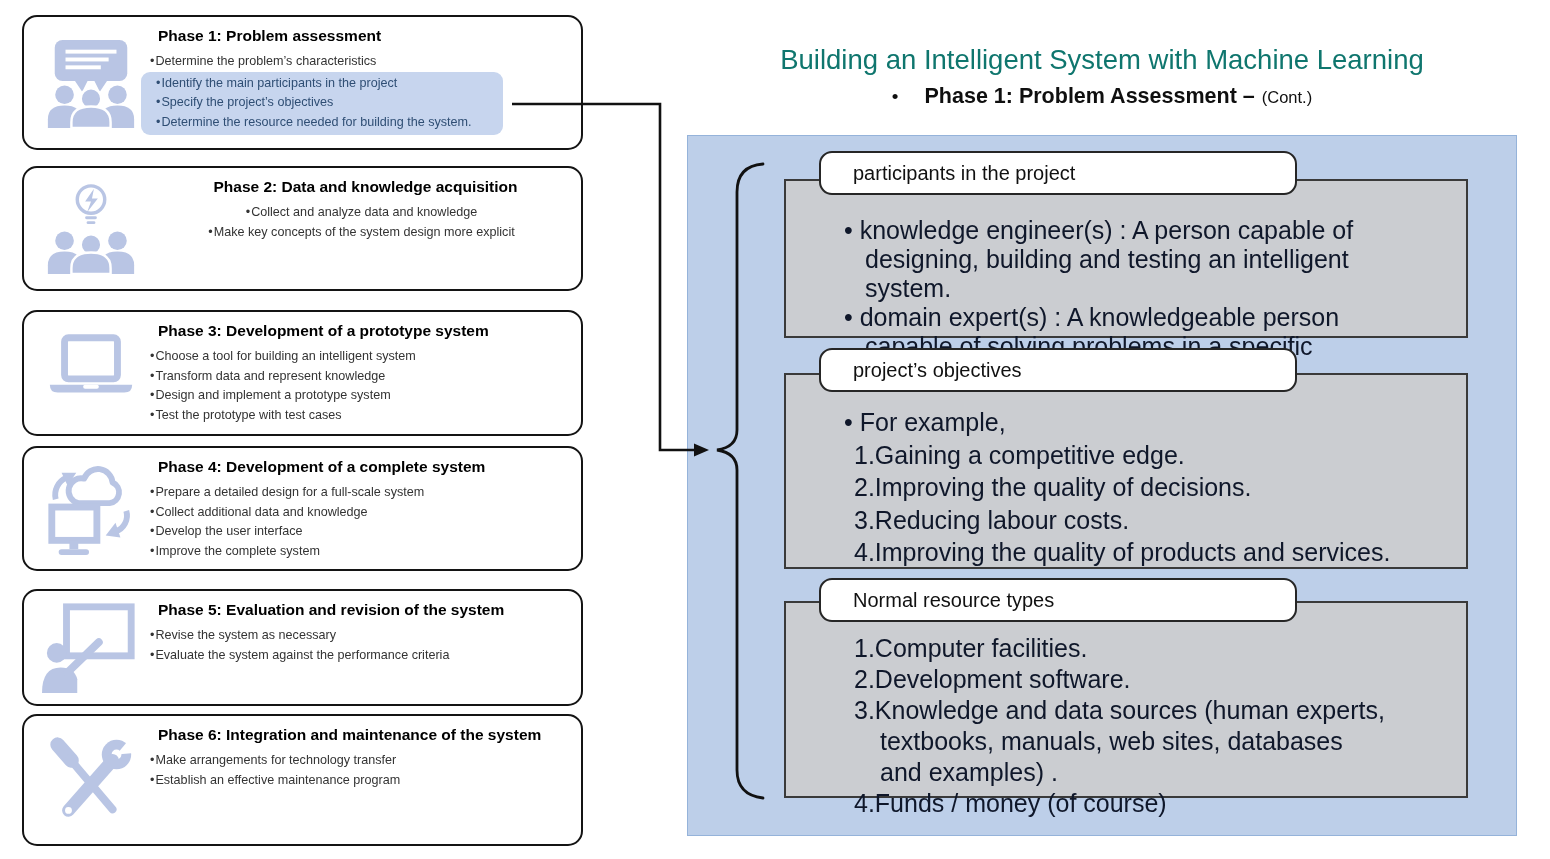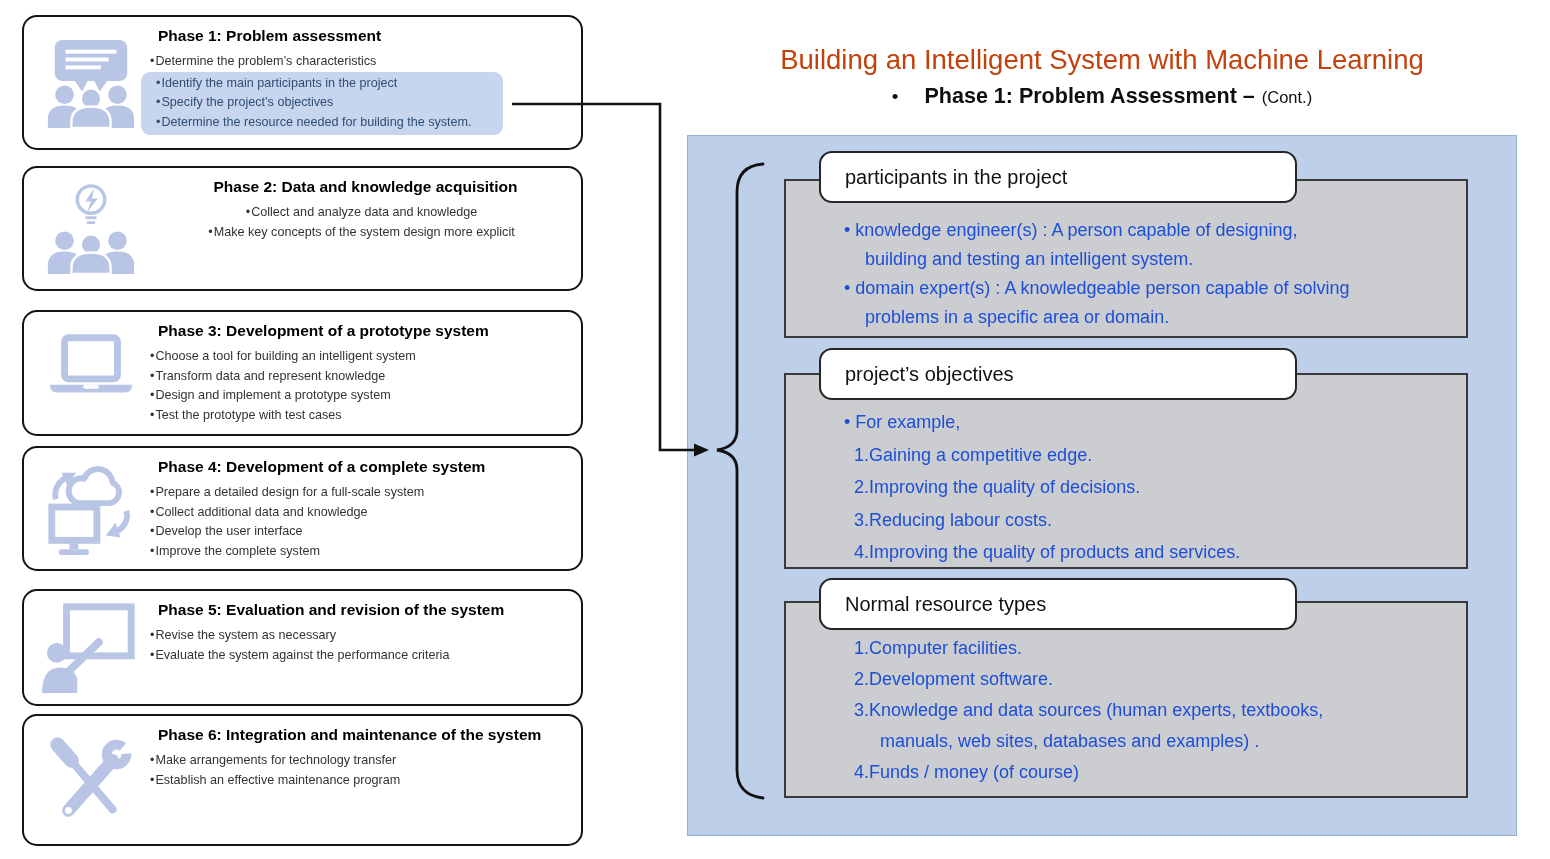--- a/index.html
+++ b/index.html
@@ -31,21 +31,21 @@
   .phase-bullets{font-size:12.6px;line-height:19.5px;color:#333;}
   .pb::before{content:"\2022";margin-right:1px;}
   .hl{
     background:#c7d5ee;border-radius:9px;margin-left:-9px;padding:2px 10px 3px 15px;
     width:max-content;min-width:362px;max-width:100%;color:#2f4e74;box-sizing:border-box;
   }
   .hl .pb{color:#2f4e74;}
   
   .main-title{
     position:absolute;top:44px;left:752px;width:700px;text-align:center;
-    font-size:27.5px;line-height:32px;color:#c2410c;
+    font-size:27.5px;line-height:32px;color:#0f766e;
   }
   .subtitle{
     position:absolute;top:84px;left:752px;width:700px;
     display:flex;justify-content:center;align-items:baseline;color:#0f0f0f;
   }
   .subtitle .dot{font-size:19px;margin-right:26px;}
   .subtitle .st-bold{font-weight:bold;font-size:21.5px;}
   .subtitle .st-cont{font-size:16.5px;margin-left:7px;}
   
   .panel{
@@ -53,29 +53,29 @@
     background:#bdcfe9;border:1px solid #95b3da;box-sizing:border-box;
   }
   .gray-box{
     position:absolute;left:96px;width:684px;background:#cbcdd1;
     border:2px solid #3a3a3a;box-sizing:border-box;z-index:1;
   }
   #gbox1{top:43px;height:159px;}
   #gbox2{top:237px;height:196px;}
   #gbox3{top:465px;height:197px;}
   .label-tab{
-    position:absolute;left:131px;width:478px;height:52px;background:#fff;
+    position:absolute;left:131px;width:478px;height:44px;background:#fff;
     border:2px solid #262626;border-radius:13px;box-sizing:border-box;
-    display:flex;align-items:center;padding-left:24px;
+    display:flex;align-items:center;padding-left:32px;
     font-size:20px;color:#111;z-index:3;
   }
   #label1{top:15px;}
   #label2{top:212px;}
   #label3{top:442px;}
-  .gbody{position:absolute;left:58px;color:#1d4ed8;font-size:18px;}
+  .gbody{position:absolute;left:58px;color:#0f172a;font-size:25px;}
   #gbody1{top:35px;width:520px;line-height:29px;}
   #gbody2{top:31px;width:560px;line-height:32.5px;}
   #gbody3{top:30px;width:545px;line-height:31px;}
   .bl{padding-left:21px;text-indent:-21px;}
   .bl::before{content:"\2022\00a0";}
   .nl{padding-left:36px;text-indent:-26px;}
   
   .overlay{position:absolute;left:0;top:0;pointer-events:none;z-index:10;}
 </style>
 </head>

